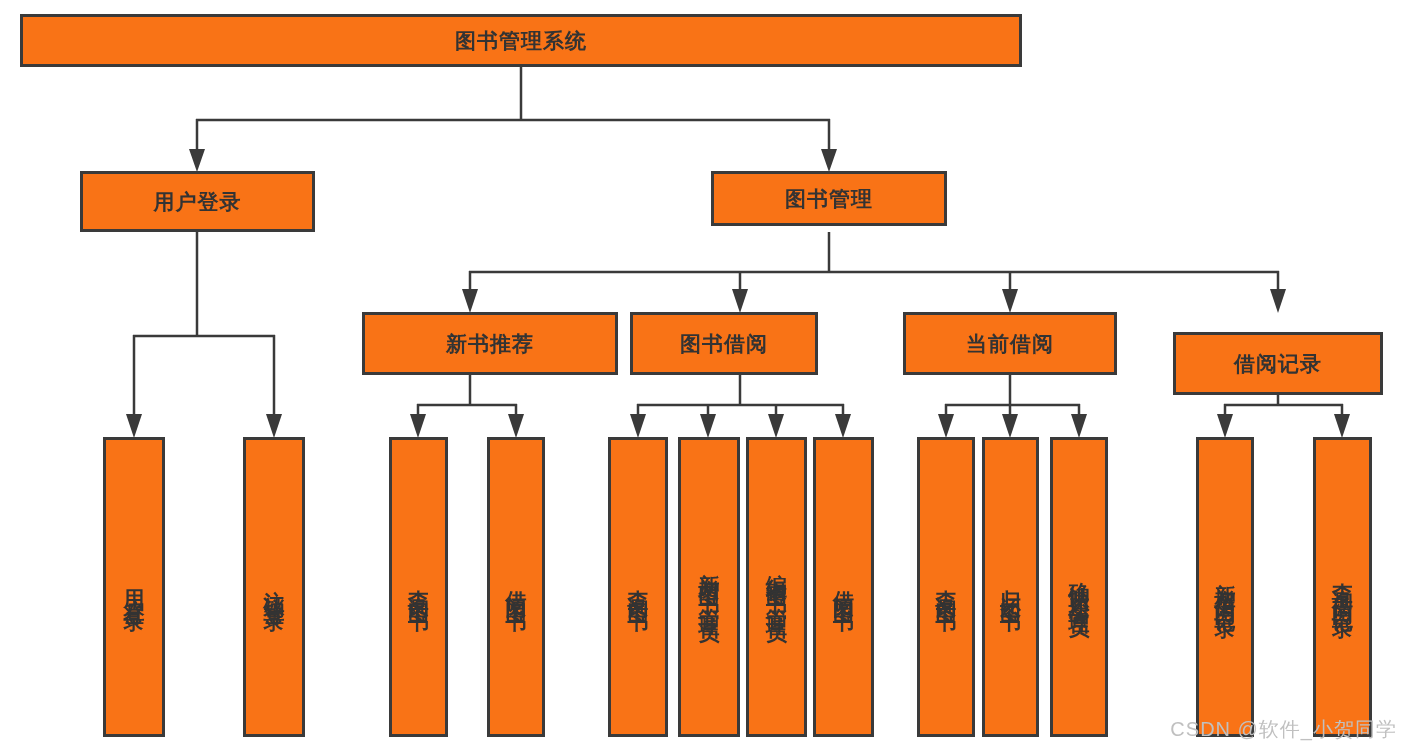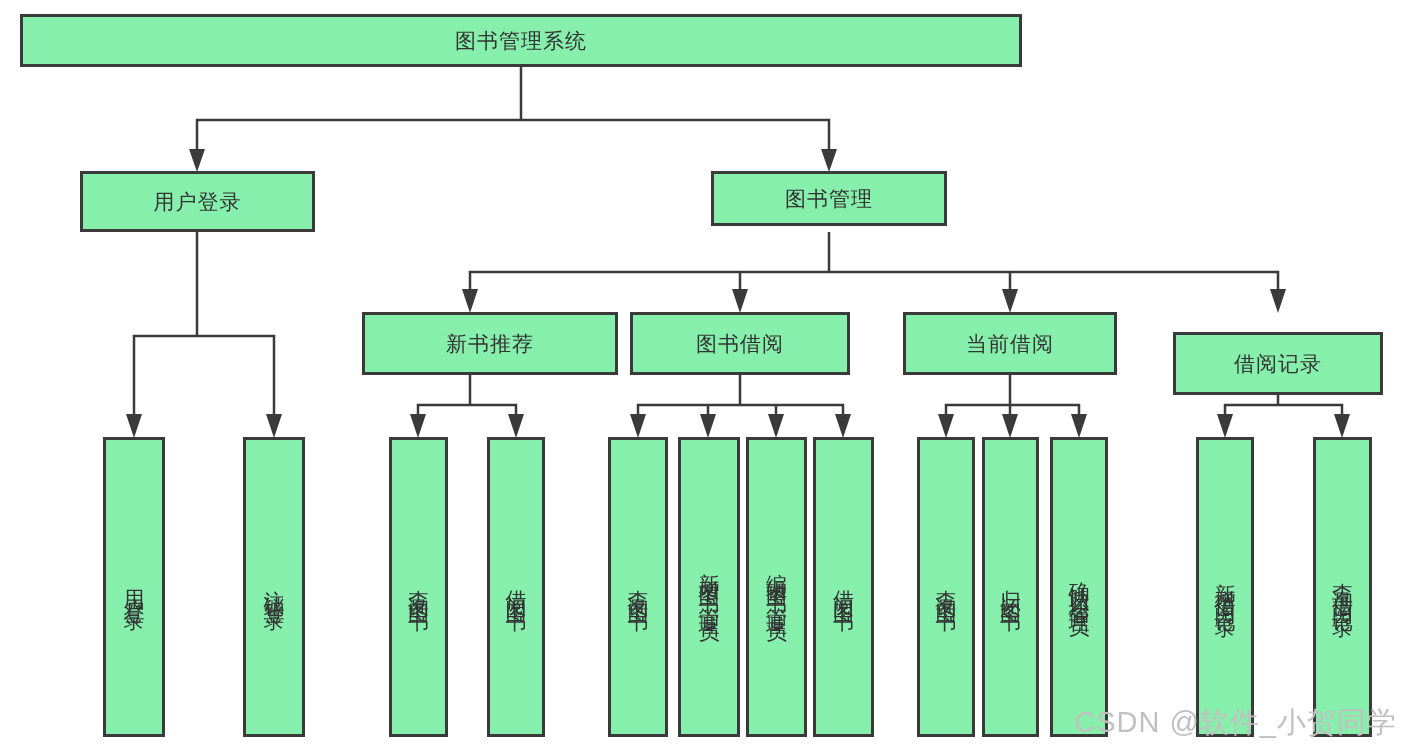--- a/index.html
+++ b/index.html
@@ -15,39 +15,40 @@
   .connector-svg {
     position: absolute;
     left: 0; top: 0;
     width: 1405px; height: 747px;
     pointer-events: none;
   }
   .box {
     position: absolute;
     box-sizing: border-box;
     border: 3px solid #3a3a3a;
-    background: #86efac;
+    background: #f97316;
     display: flex;
     align-items: center;
     justify-content: center;
     font-size: 21px;
     letter-spacing: 1px;
     color: #333333;
+    font-weight: bold;
   }
   .vlabel {
     writing-mode: vertical-rl;
     text-orientation: mixed;
     letter-spacing: 7px;
     white-space: nowrap;
   }
   .watermark {
     position: absolute;
     right: 8px;
     bottom: 4px;
-    font-size: 29px;
+    font-size: 20px;
     color: #c0c0c0;
     letter-spacing: 1px;
   }
 </style>
 </head>
 <body>
 
 <div class="canvas">
 
   <svg class="connector-svg" viewBox="0 0 1405 747" xmlns="http://www.w3.org/2000/svg">
@@ -126,21 +127,21 @@
   <div class="box" style="left:80px; top:171px; width:235px; height:61px;">
     <span>用户登录</span>
   </div>
   <div class="box" style="left:711px; top:171px; width:236px; height:55px;">
     <span>图书管理</span>
   </div>
 
   <div class="box" style="left:362px; top:312px; width:256px; height:63px;">
     <span>新书推荐</span>
   </div>
-  <div class="box" style="left:630px; top:312px; width:220px; height:63px;">
+  <div class="box" style="left:630px; top:312px; width:188px; height:63px;">
     <span>图书借阅</span>
   </div>
   <div class="box" style="left:903px; top:312px; width:214px; height:63px;">
     <span>当前借阅</span>
   </div>
   <div class="box" style="left:1173px; top:312px; width:210px; height:63px;margin-top:20px;">
     <span>借阅记录</span>
   </div>
 
   <div class="box" style="left:103px; top:437px; width:62px; height:300px;">

